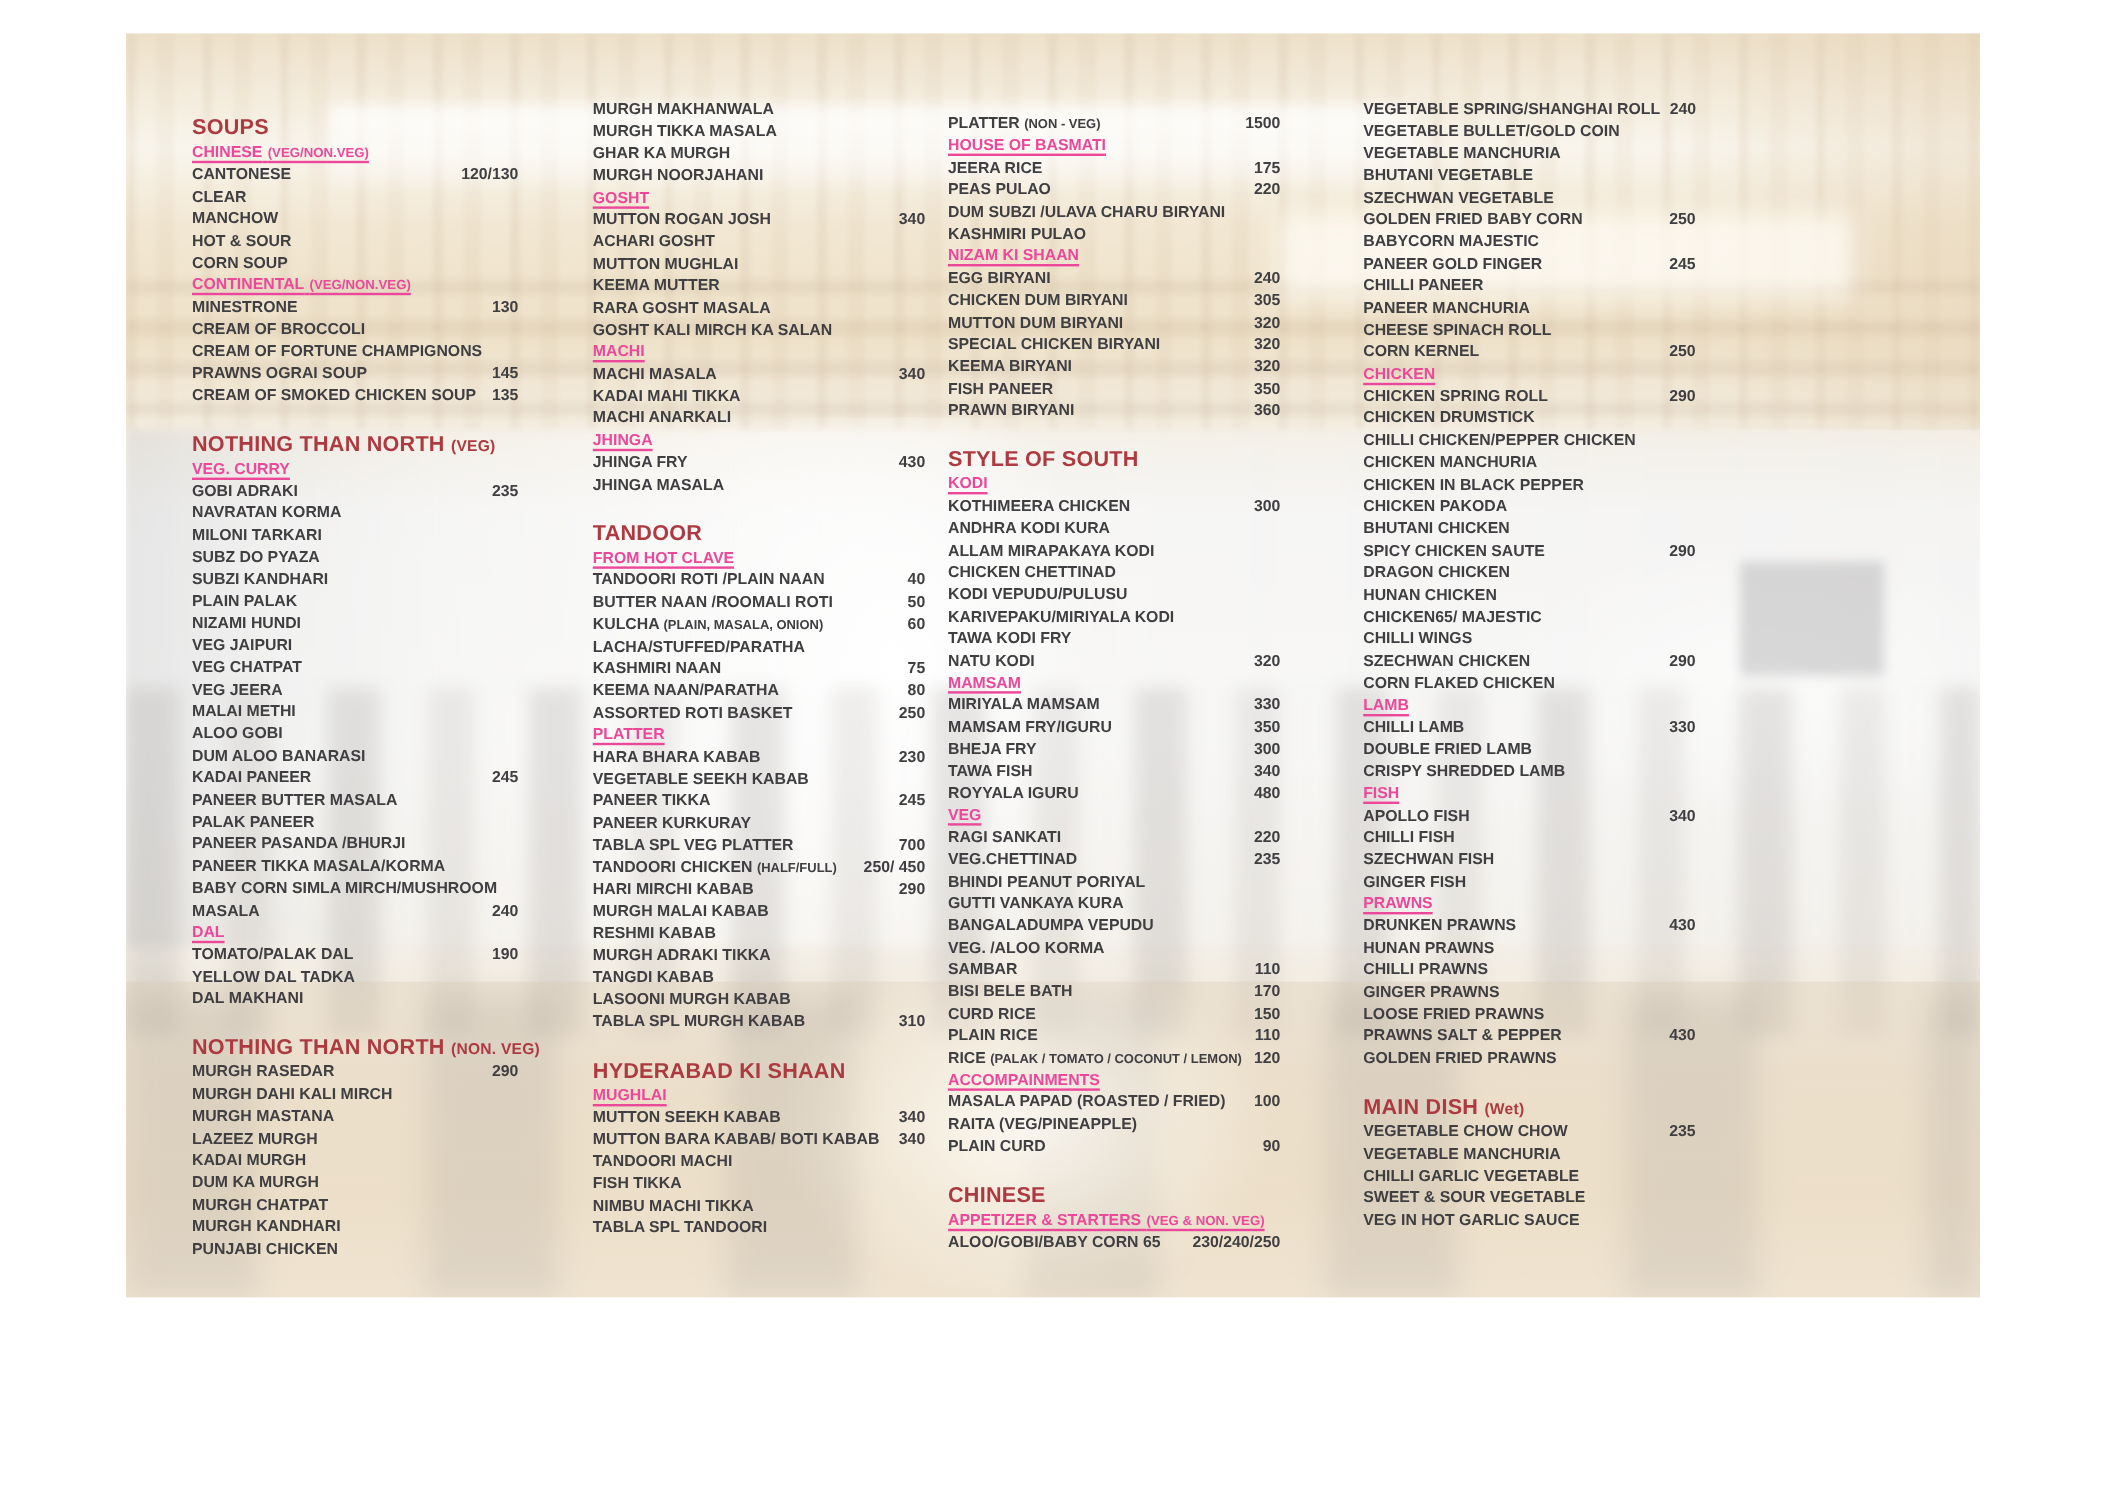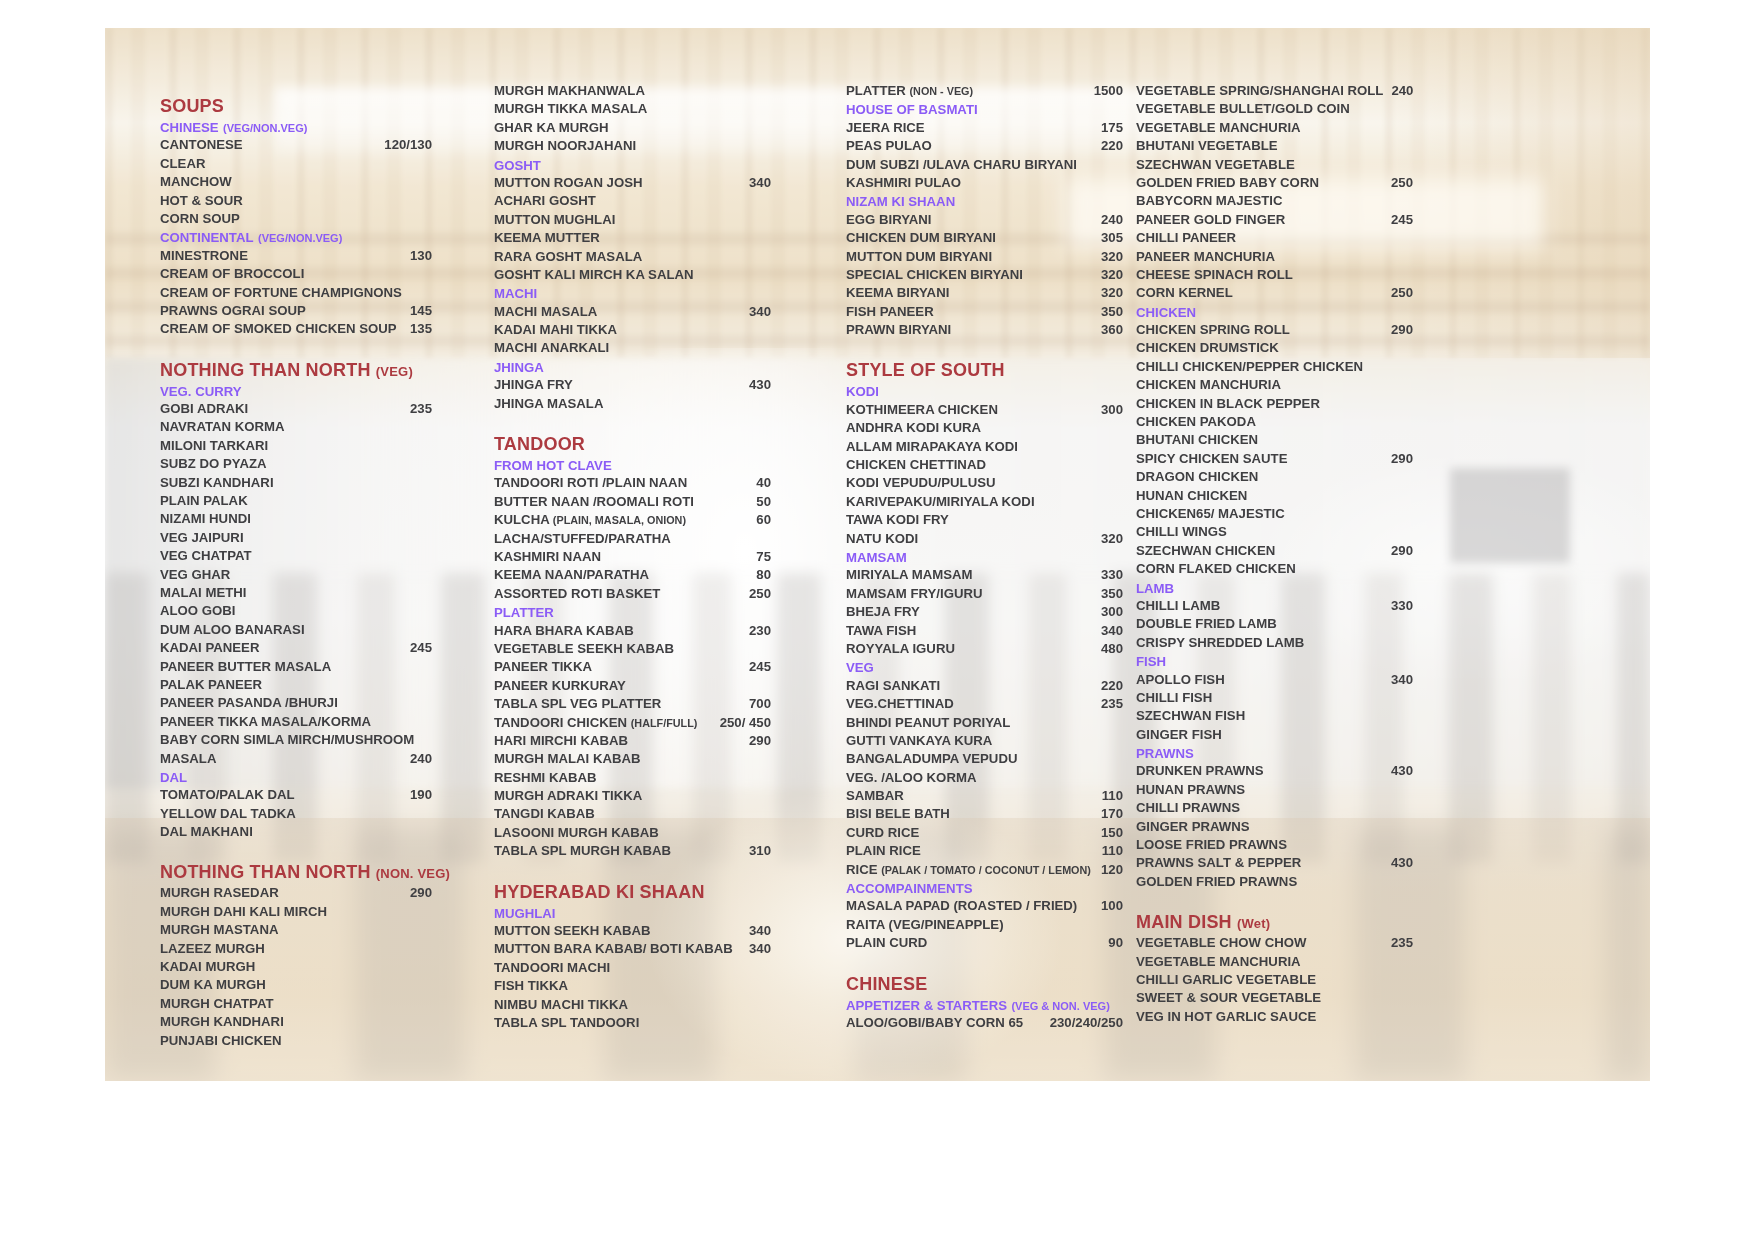--- a/index.html
+++ b/index.html
@@ -24,29 +24,29 @@
   .bg-chairs{left:0;top:545px;right:0;height:290px;background:repeating-linear-gradient(90deg, rgba(62,52,44,.34) 0 44px, rgba(210,204,196,.06) 44px 84px, rgba(88,74,62,.26) 84px 122px, rgba(222,216,206,.06) 122px 168px);filter:blur(7px);opacity:.72;}
   .bg-floor{left:0;top:790px;right:0;height:263px;background:linear-gradient(180deg, rgba(176,136,84,.30), rgba(206,172,120,.42) 55%, rgba(216,186,138,.5));}
   .bg-tables{left:0;top:800px;right:0;height:253px;background:repeating-linear-gradient(90deg, rgba(52,42,34,.35) 0 110px, rgba(235,215,180,.08) 110px 250px);filter:blur(12px);opacity:.55;}
   .bg-centerglow{left:540px;top:760px;width:420px;height:300px;background:radial-gradient(ellipse, rgba(255,252,244,.8), rgba(255,252,244,0) 70%);}
   .bg-wash{left:0;top:0;right:0;bottom:0;background:rgba(255,255,255,.52);}
 
   
   .menu-col{position:absolute;top:82px;}
   #menu-col-1{left:160px;width:272px;}
   #menu-col-2{left:494px;width:277px;}
-  #menu-col-3{left:846px;width:277px;}
+  #menu-col-3{left:790px;width:277px;margin-top:12px;}
   #menu-col-4{left:1136px;width:277px;}
 
   .mh{height:24px;line-height:24px;margin-top:19px;color:#ac3a40;font-size:18px;font-weight:700;letter-spacing:.2px;white-space:nowrap;}
   .menu-col .mh:first-child{margin-top:12px;}
   .mh-n{font-size:13px;}
 
   .msw{height:18.4px;line-height:18.4px;white-space:nowrap;}
-  .ms{display:inline;text-decoration-thickness:1.5px;text-underline-offset:2.5px;color:#8b5cf6;}
+  .ms{display:inline;text-decoration:underline;text-decoration-thickness:1.5px;text-underline-offset:2.5px;color:#ec4899;}
   .ms-t{font-size:13.2px;font-weight:700;}
   .ms-n{font-size:11px;font-weight:700;}
 
   .mi{display:flex;justify-content:space-between;align-items:baseline;height:18.4px;line-height:18.4px;white-space:nowrap;}
   .mi-n{font-size:13.2px;font-weight:700;color:#3f3f42;}
   .mi-note{font-size:10.8px;}
   .mi-p{font-size:13.2px;font-weight:700;color:#3f3f42;margin-left:8px;}
 </style>
 </head>
 <body>
@@ -131,21 +131,21 @@
     <div class="mi">
       <span class="mi-n"><span>NIZAMI HUNDI</span></span>
     </div>
     <div class="mi">
       <span class="mi-n"><span>VEG JAIPURI</span></span>
     </div>
     <div class="mi">
       <span class="mi-n"><span>VEG CHATPAT</span></span>
     </div>
     <div class="mi">
-      <span class="mi-n"><span>VEG GHAR</span></span>
+      <span class="mi-n"><span>VEG JEERA</span></span>
     </div>
     <div class="mi">
       <span class="mi-n"><span>MALAI METHI</span></span>
     </div>
     <div class="mi">
       <span class="mi-n"><span>ALOO GOBI</span></span>
     </div>
     <div class="mi">
       <span class="mi-n"><span>DUM ALOO BANARASI</span></span>
     </div>

